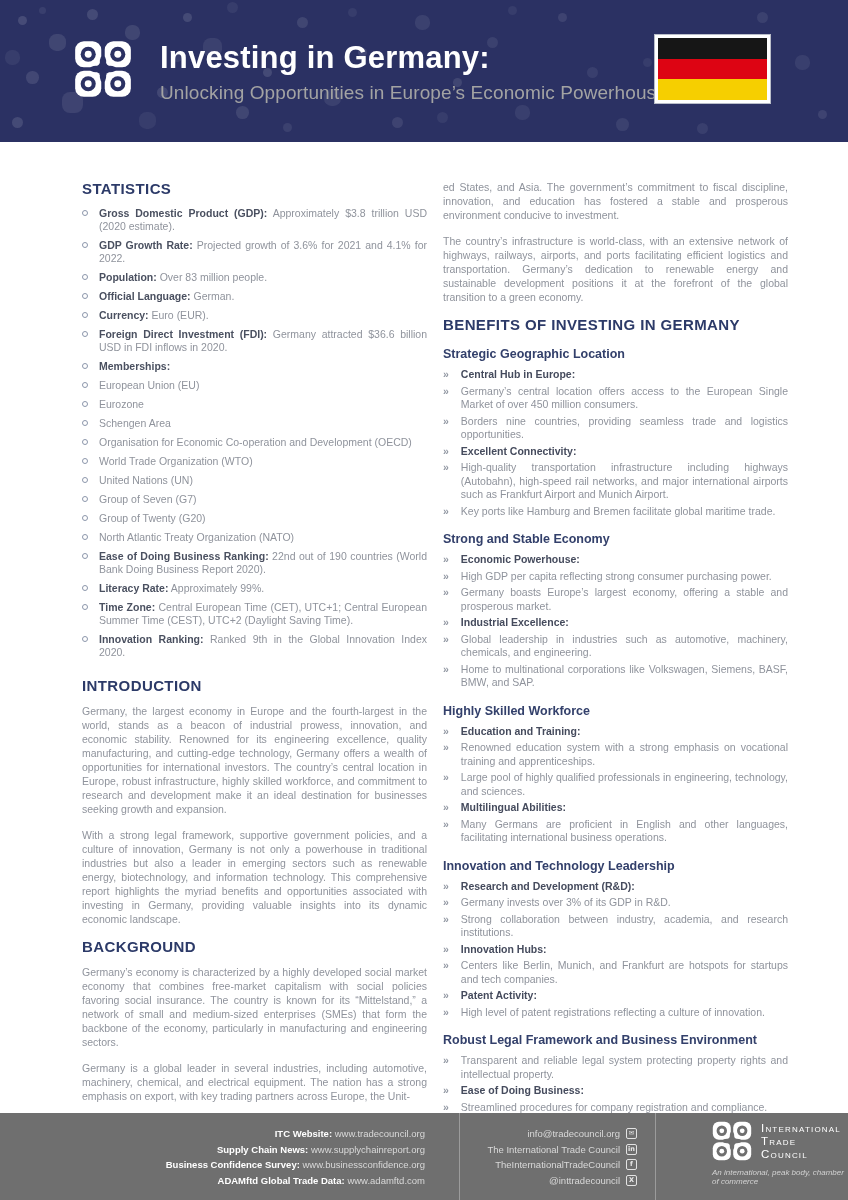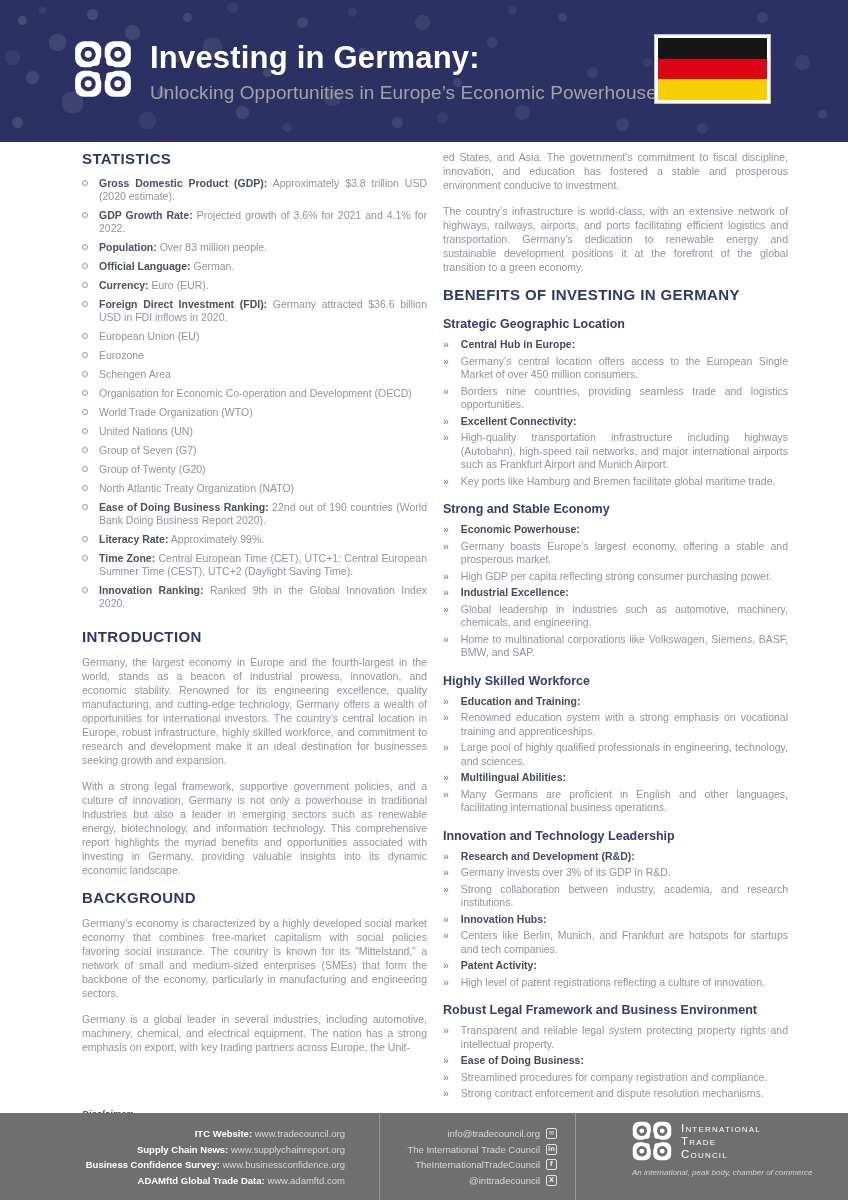--- a/index.html
+++ b/index.html
@@ -31,32 +31,32 @@
   }
   .dots2 { box-shadow:
       40px 8px 0 1px rgba(255,255,255,.07), 10px 55px 0 5px rgba(255,255,255,.06),
       85px 80px 0 2px rgba(255,255,255,.08), 145px 118px 0 6px rgba(255,255,255,.06),
       175px 55px 0 2px rgba(255,255,255,.08), 230px 5px 0 3px rgba(255,255,255,.06),
       285px 125px 0 2px rgba(255,255,255,.08), 350px 10px 0 2px rgba(255,255,255,.06),
       440px 115px 0 3px rgba(255,255,255,.06), 510px 8px 0 2px rgba(255,255,255,.06),
       645px 60px 0 2px rgba(255,255,255,.06);
   }
   .hdr-logo { position:absolute; left:74px; top:40px; width:58px; height:58px; }
-  .hdr-text { position:absolute; left:150px; top:40px; }
+  .hdr-text { position:absolute; left:160px; top:40px; }
   .hdr-title { color:#ffffff; font-size:31px; font-weight:700; letter-spacing:.2px; }
   .hdr-sub { color:#a3a3a3; font-size:19px; font-weight:400; margin-top:6px; letter-spacing:.1px; }
   .flag { position:absolute; left:655px; top:35px; width:115px; height:68px;
     border:3px solid #ffffff; box-shadow:0 0 0 1px #b9bdc9; display:flex; flex-direction:column; }
   .flag > div { flex:1; }
   .flag .f-black { background:#161616; }
   .flag .f-red { background:#dd0413; }
   .flag .f-gold { background:#f6cf00; }
 
   
-  .content { display:flex; padding:8px 60px 0 82px; gap:16px; }
+  .content { display:flex; padding:38px 60px 0 82px; gap:16px; }
   .col { width:346px; }
   h2.sec-head { font-size:15px; font-weight:700; color:#2c3a68; letter-spacing:.4px; margin:0 0 10px; }
   .para { font-size:10.5px; line-height:14px; color:#8f939c; text-align:justify; margin-bottom:12px; }
   .sec { margin-bottom:10px; }
   .sec.intro { margin-top:18px; }
 
   
   .stat-item { display:flex; gap:11px; margin-bottom:6px; }
   .o-bullet { flex:0 0 auto; width:6px; height:6px; border:1.4px solid #93a; border-color:#8c96ab; border-radius:50%; margin-top:3px; }
   .stat-text { font-size:10.5px; line-height:13px; color:#8f939c; text-align:justify; }
@@ -71,21 +71,21 @@
   .b-text.bold { color:#454b5d; font-weight:700; }
   .benefits-head { margin-top:16px; }
 
   
   .disclaimer { padding:4px 80px 0 82px; }
   .disc-label { font-size:9.5px; font-weight:700; font-style:italic; color:#4f4f4f; margin-bottom:4px; }
   .disc-text { font-size:8.8px; font-style:italic; color:#8c8c8c; line-height:11.5px; text-align:justify; }
 
   
   .footer { position:absolute; left:0; bottom:0; width:848px; height:87px; background:#6f6f6f; display:flex; color:#fff; }
-  .f-col1 { width:380px; padding:13px 34px 0 0; border-right:1px solid #9b9b9b; }
+  .f-col1 { width:460px; padding:13px 34px 0 0; border-right:1px solid #9b9b9b; }
   .f-col2 { width:196px; padding:13px 18px 0 0; border-right:1px solid #9b9b9b; }
   .f-row { text-align:right; font-size:9.5px; line-height:15.5px; white-space:nowrap; }
   .f-row b { color:#ffffff; font-weight:700; }
   .f-val { color:#d9d9d9; font-weight:400; }
   .f-row.social { display:flex; justify-content:flex-end; align-items:center; gap:6px; }
   .s-icon { display:inline-flex; align-items:center; justify-content:center;
     width:11px; height:11px; border:1px solid #e3e3e3; border-radius:2px;
     font-size:6.5px; font-weight:700; color:#e9e9e9; font-family:"DejaVu Sans", sans-serif; }
   .f-col3 { flex:1; padding:8px 0 0 56px; }
   .f-org { display:flex; align-items:center; gap:9px; }
@@ -159,20 +159,24 @@
   <div class="stat-item">
     <span class="o-bullet"></span>
     <p class="stat-text"><b>Currency:</b> <span>Euro (EUR).</span></p>
   </div>
 
   <div class="stat-item">
     <span class="o-bullet"></span>
     <p class="stat-text"><b>Foreign Direct Investment (FDI):</b> <span>Germany attracted $36.6 billion USD in FDI inflows in 2020.</span></p>
   </div>
 
+  <div class="stat-item">
+    <span class="o-bullet"></span>
+    <p class="stat-text"><b>Memberships:</b> <span></span></p>
+  </div>
 
   <div class="stat-item">
     <span class="o-bullet"></span>
     <p class="stat-text"> <span>European Union (EU)</span></p>
   </div>
 
   <div class="stat-item">
     <span class="o-bullet"></span>
     <p class="stat-text"> <span>Eurozone</span></p>
   </div>
@@ -300,26 +304,26 @@
   <section class="benefit-section">
     <h3 class="subhead">Strong and Stable Economy</h3>
     <div>
   <div class="b-item">
     <span class="chev"></span>
     <p class="b-text bold">Economic Powerhouse:</p>
   </div>
 
   <div class="b-item">
     <span class="chev"></span>
+    <p class="b-text">High GDP per capita reflecting strong consumer purchasing power.</p>
+  </div>
+
+  <div class="b-item">
+    <span class="chev"></span>
     <p class="b-text">Germany boasts Europe’s largest economy, offering a stable and prosperous market.</p>
-  </div>
-
-  <div class="b-item">
-    <span class="chev"></span>
-    <p class="b-text">High GDP per capita reflecting strong consumer purchasing power.</p>
   </div>
 
   <div class="b-item">
     <span class="chev"></span>
     <p class="b-text bold">Industrial Excellence:</p>
   </div>
 
   <div class="b-item">
     <span class="chev"></span>
     <p class="b-text">Global leadership in industries such as automotive, machinery, chemicals, and engineering.</p>

